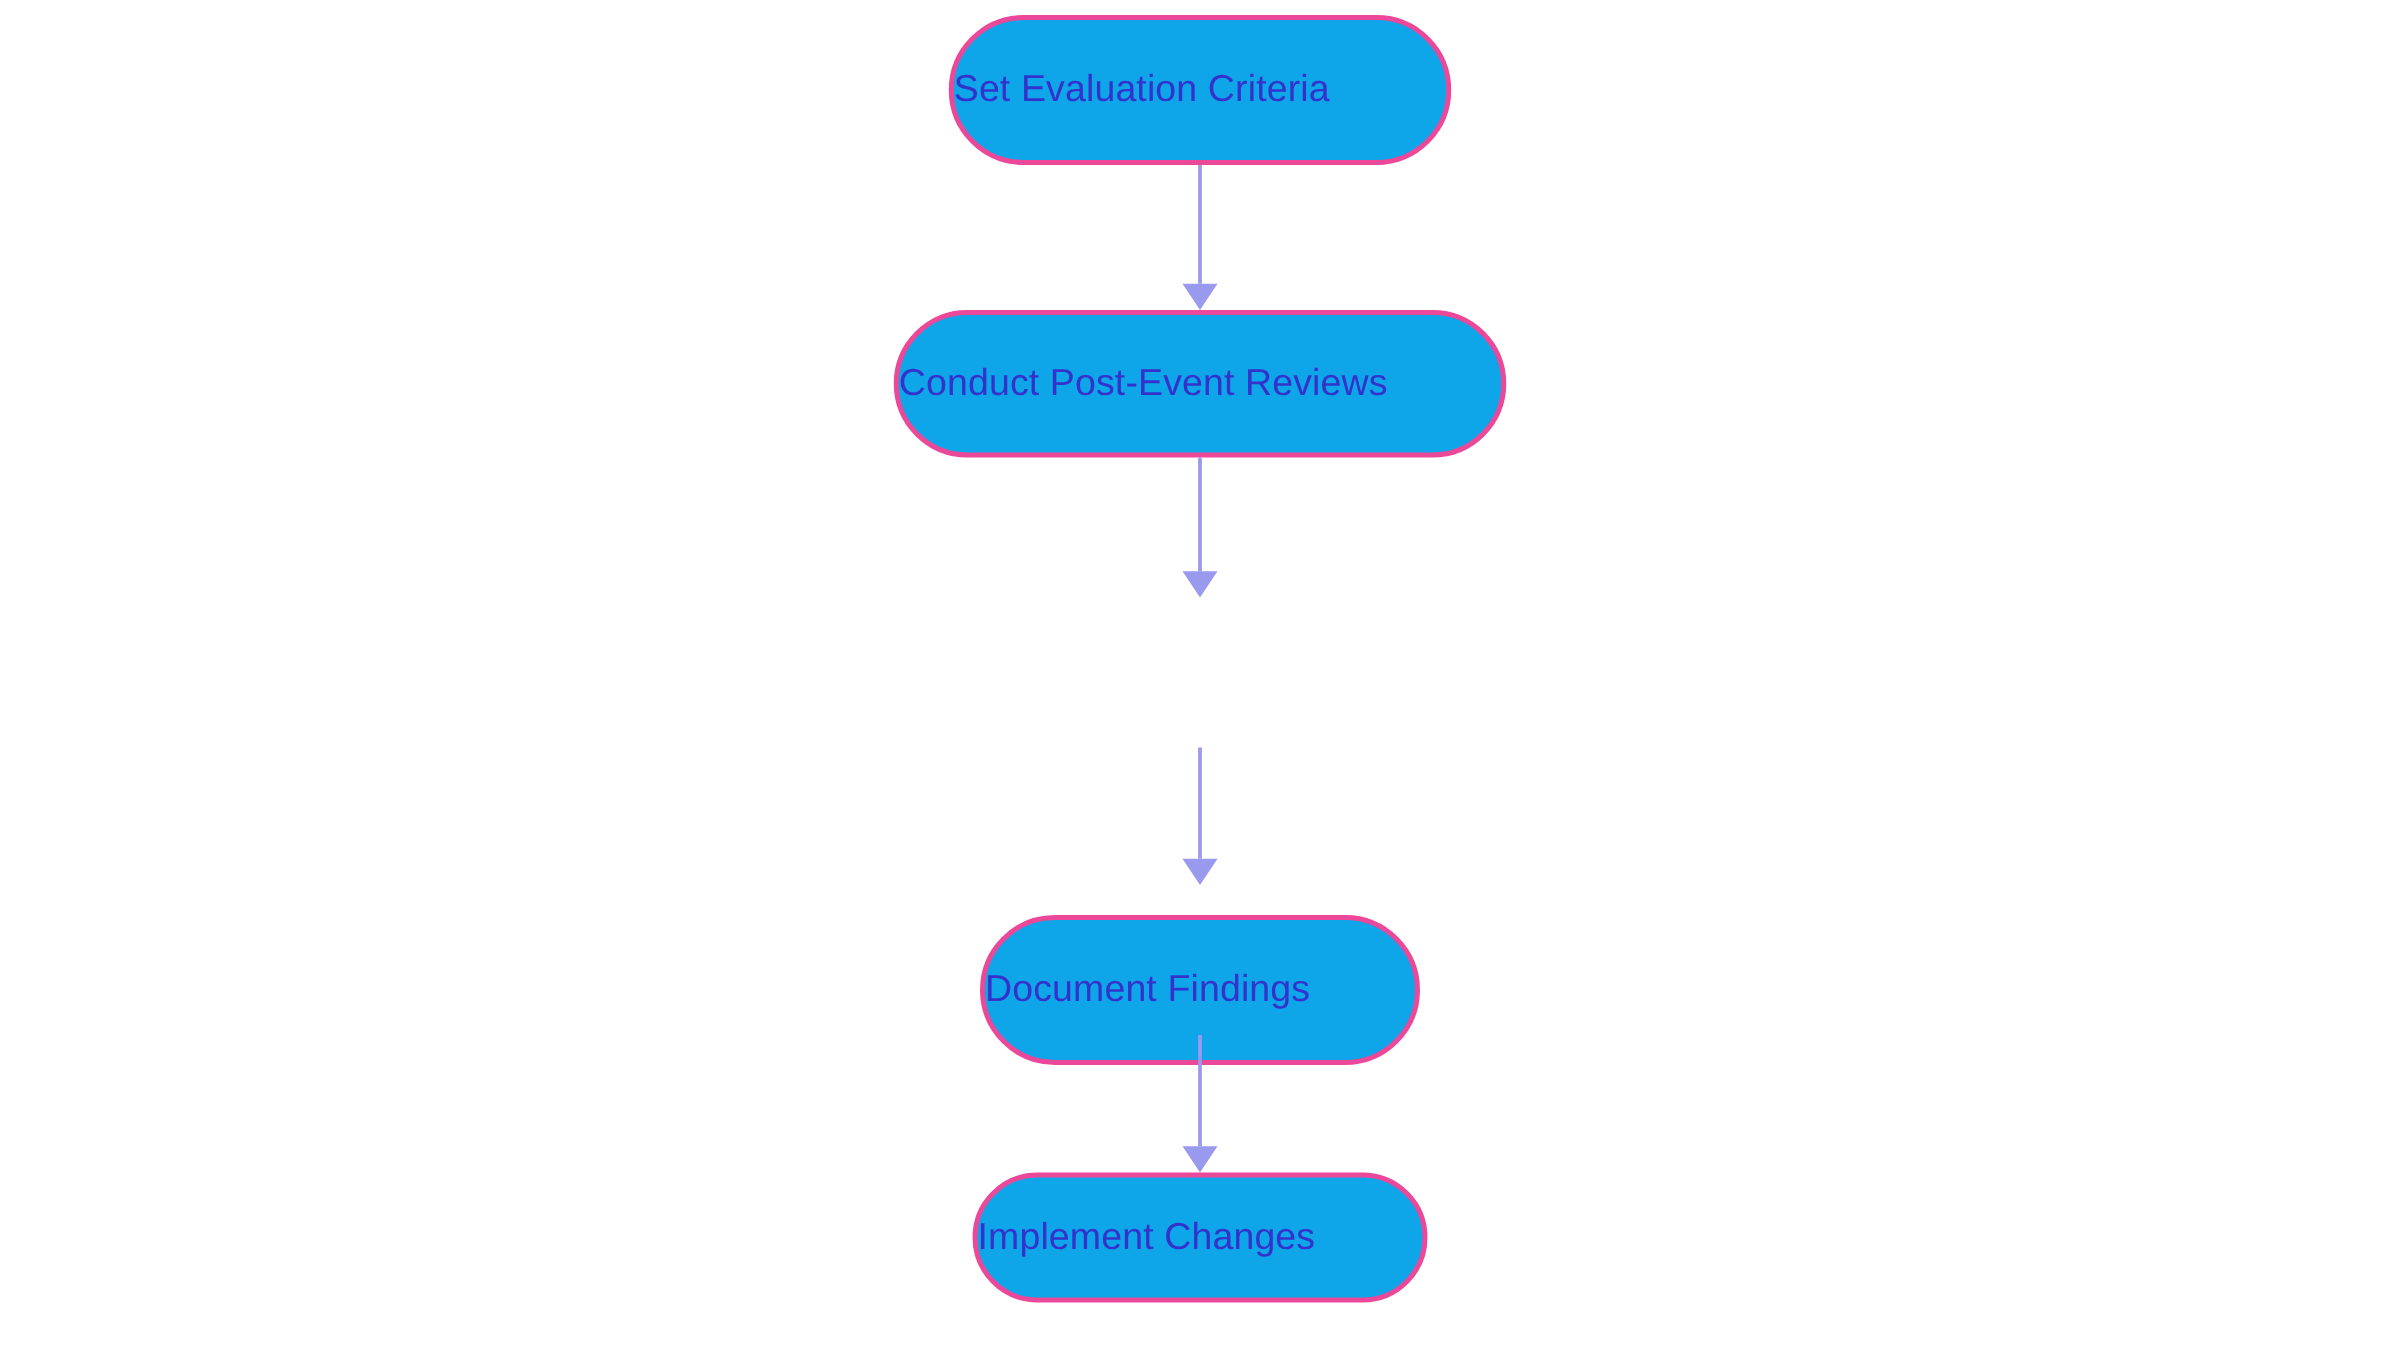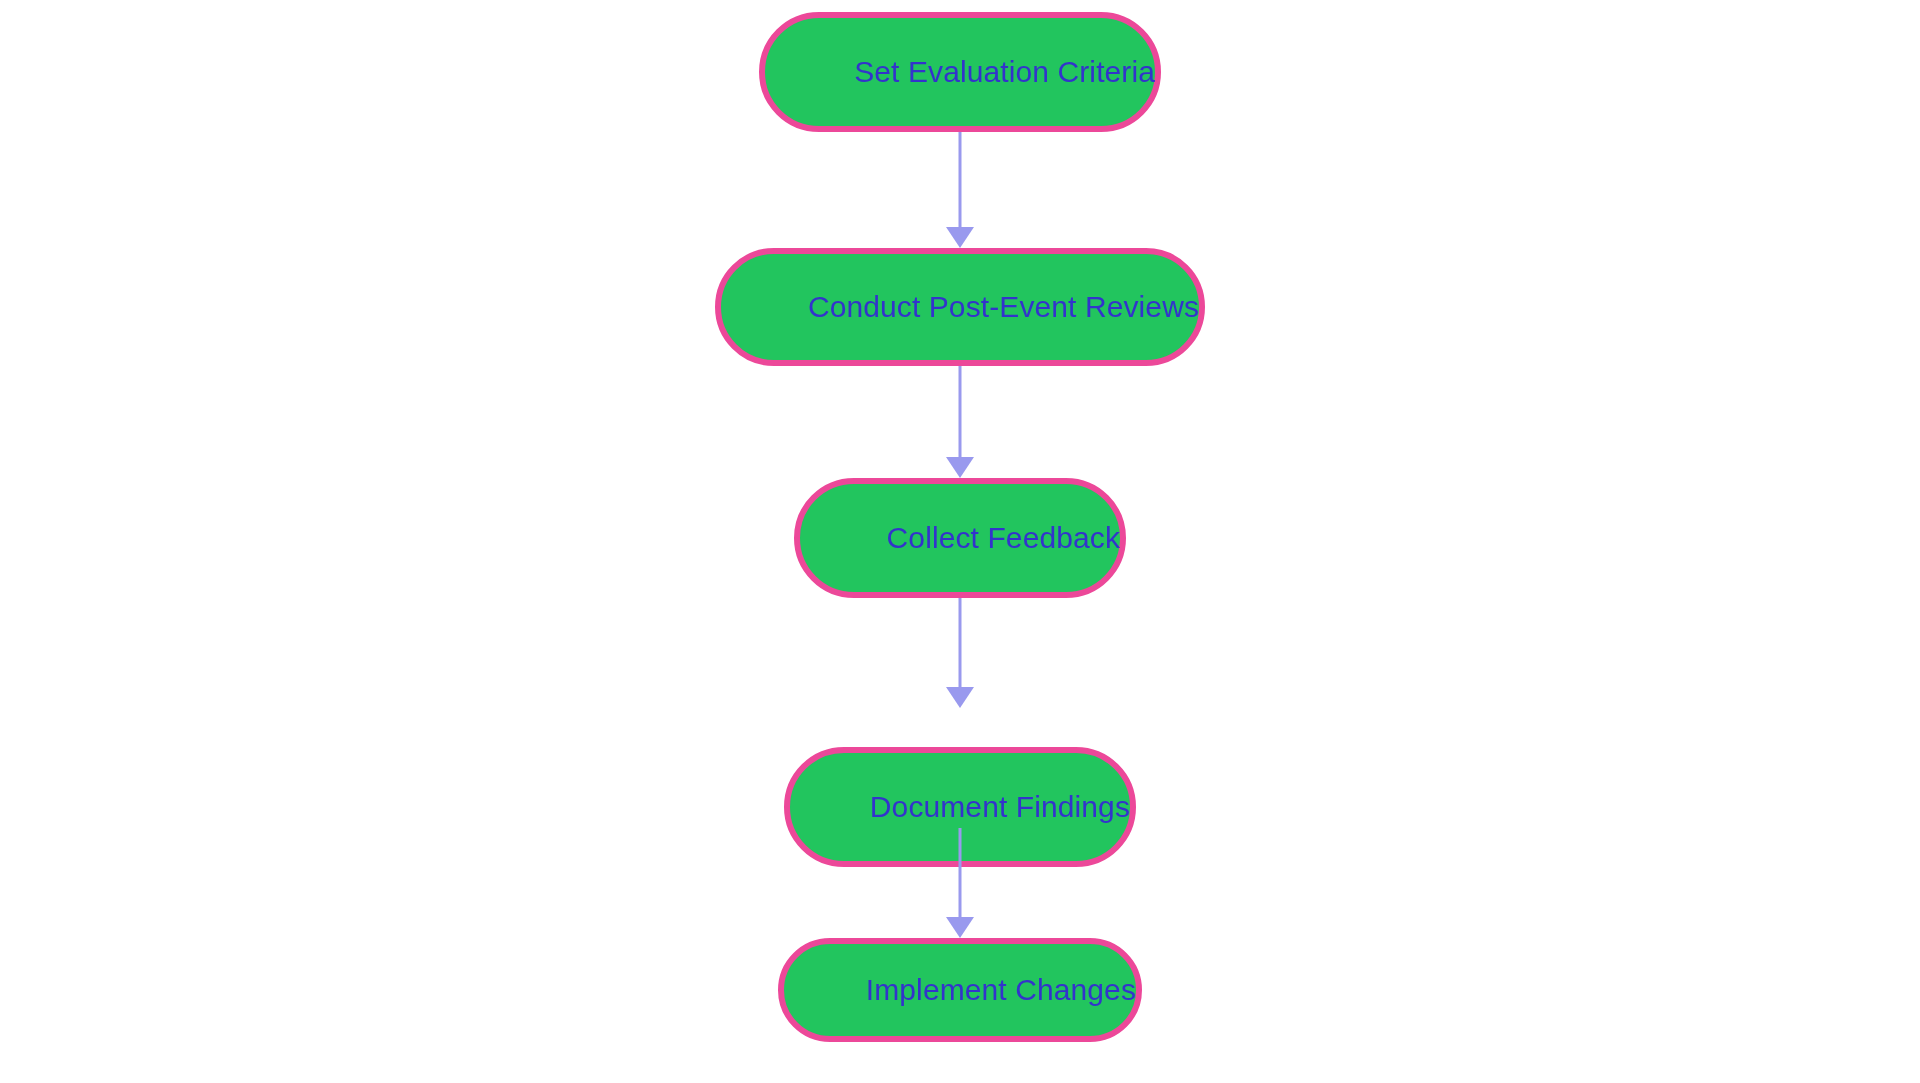--- a/index.html
+++ b/index.html
@@ -19,44 +19,44 @@
     width: 1920px;
     height: 1083px;
     background: #ffffff;
   }
 
   .flow-node {
     position: absolute;
     box-sizing: border-box;
     display: flex;
     align-items: center;
-    justify-content: flex-end;
-    background: #22c55e;
-    border: 6px solid #ec4899;
+    justify-content: flex-start;
+    background: #0ea5e9;
+    border: 4px solid #ec4899;
     border-radius: 999px;
     left: 50%;
     transform: translateX(-50%);
   }
 
   .flow-node-label {
     color: #3333cc;
     font-family: "Liberation Sans", sans-serif;
     font-size: 30px;
     font-weight: 400;
     line-height: 1;
     letter-spacing: 0.1px;
     white-space: nowrap;
     text-align: center;
   }
 
   
   #node-1 { top: 12px;   width: 402px; height: 120px; }
   #node-2 { top: 248px;  width: 490px; height: 118px; }
   #node-3 { top: 478px;  width: 332px; height: 120px; }
-  #node-4 { top: 747px;  width: 352px; height: 120px; }
+  #node-4 { top: 732px;  width: 352px; height: 120px; }
   #node-5 { top: 938px;  width: 364px; height: 104px; }
 
   
   .flow-connector {
     position: absolute;
     left: 50%;
     transform: translateX(-50%);
     width: 32px;
   }
   .flow-connector-stem {
@@ -104,23 +104,20 @@
 
   <div class="flow-node" id="node-2">
     <span class="flow-node-label">Conduct Post-Event Reviews</span>
   </div>
 
   <div class="flow-connector" id="connector-2">
     <div class="flow-connector-stem"></div>
     <div class="flow-connector-head"></div>
   </div>
 
-  <div class="flow-node" id="node-3">
-    <span class="flow-node-label">Collect Feedback</span>
-  </div>
 
   <div class="flow-connector" id="connector-3">
     <div class="flow-connector-stem"></div>
     <div class="flow-connector-head"></div>
   </div>
 
   <div class="flow-node" id="node-4">
     <span class="flow-node-label">Document Findings</span>
   </div>
 

